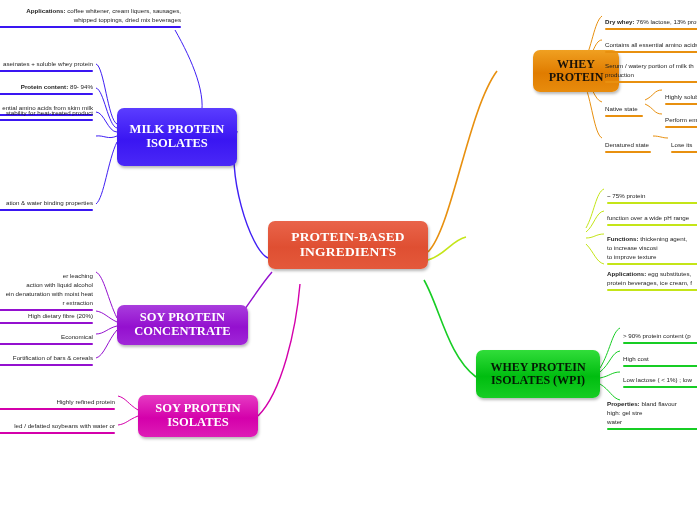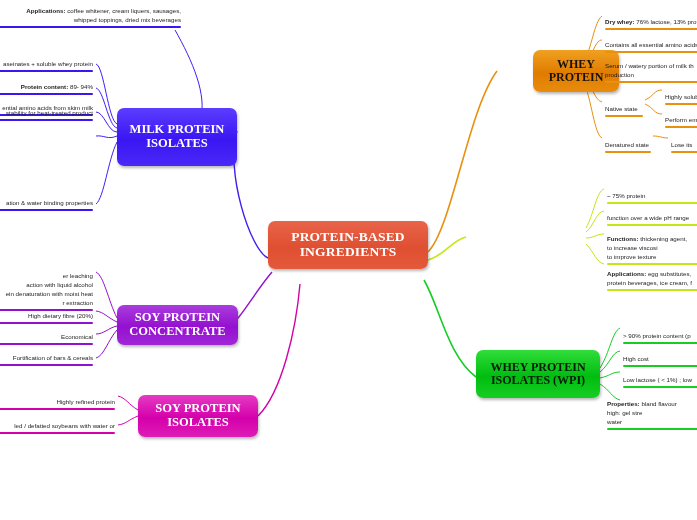--- a/index.html
+++ b/index.html
@@ -24,21 +24,21 @@
     left:268px;top:221px;width:160px;height:48px;
     background:linear-gradient(180deg,#e9644a 0%,#df4f32 55%,#e4593b 100%);
     color:#ffffff;font-size:13.5px;letter-spacing:.2px;
   }
   #n-milk{
     left:117px;top:108px;width:120px;height:58px;
     background:linear-gradient(180deg,#5b3dff 0%,#3a16f2 55%,#4a28f7 100%);
     color:#ffffff;font-size:12.5px;
   }
   #n-soycon{
-    left:117px;top:305px;width:121px;height:40px;
+    left:117px;top:305px;width:131px;height:40px;
     background:linear-gradient(180deg,#a93ddd 0%,#9410cf 55%,#a027d8 100%);
     color:#ffffff;font-size:12.5px;
   }
   #n-soyiso{
     left:138px;top:395px;width:120px;height:42px;
     background:linear-gradient(180deg,#e63bc3 0%,#d400ab 55%,#de1cb6 100%);
     color:#ffffff;font-size:12.5px;
   }
   #n-whey{
     left:497px;top:50px;width:86px;height:42px;

